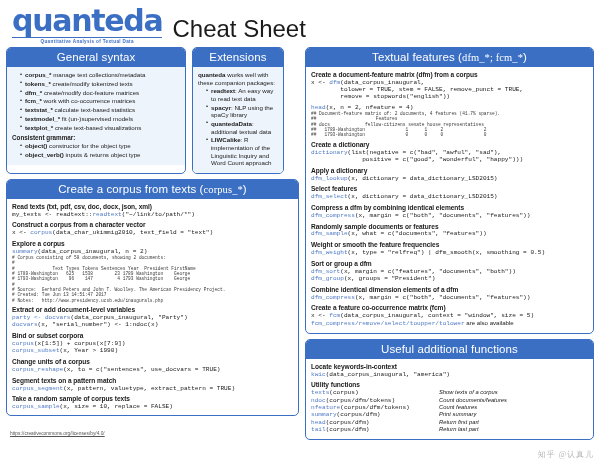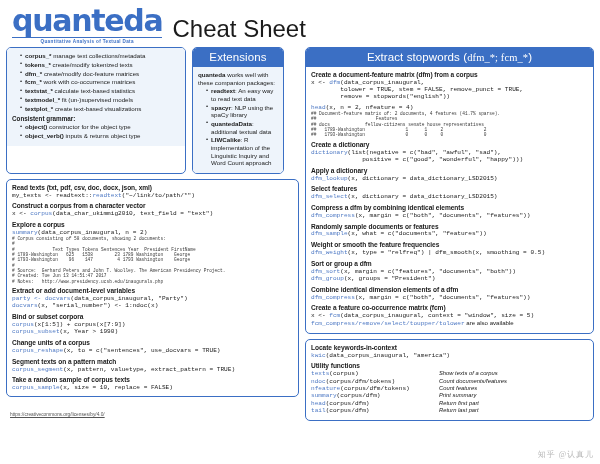--- a/index.html
+++ b/index.html
@@ -142,20 +142,21 @@
     <div class="cheat-title">Cheat Sheet</div>
   </div>
 
   <div class="cols">
 
     <div class="col-left">
 
       <div class="two-up">
 
         <div class="panel tinted box-general">
+          <div class="panel-head">General syntax</div>
           <div class="panel-body">
             <ul class="bl">
               <li><span class="b">corpus_*</span><span> manage text collections/metadata</span></li>
               <li><span class="b">tokens_*</span><span> create/modify tokenized texts</span></li>
               <li><span class="b">dfm_*</span><span> create/modify doc-feature matrices</span></li>
               <li><span class="b">fcm_*</span><span> work with co-occurrence matrices</span></li>
               <li><span class="b">textstat_*</span><span> calculate text-based statistics</span></li>
               <li><span class="b">textmodel_*</span><span> fit (un-)supervised models</span></li>
               <li><span class="b">textplot_*</span><span> create text-based visualizations</span></li>
             </ul>
@@ -176,20 +177,21 @@
               <li><span class="b">spacyr</span><span>: NLP using the spaCy library</span></li>
               <li><span class="b">quantedaData</span><span>: additional textual data</span></li>
               <li><span class="b">LIWCalike</span><span>: R implementation of the Linguistic Inquiry and Word Count approach</span></li>
             </ul>
           </div>
         </div>
       </div>
 
       
       <div class="panel" style="margin-top:5px;">
+        <div class="panel-head"><span>Create a corpus from texts (</span><span class="mono">corpus_*</span><span>)</span></div>
         <div class="panel-body">
 
           <div class="sec-title">Read texts (txt, pdf, csv, doc, docx, json, xml)</div>
           <pre class="code"><span>my_texts &lt;- readtext::</span><span class="fn">readtext</span><span>("~/link/to/path/*")</span></pre>
 
           <div class="sec-title">Construct a corpus from a character vector</div>
           <pre class="code"><span>x &lt;- </span><span class="fn">corpus</span><span>(data_char_ukimmig2010, text_field = "text")</span></pre>
 
           <div class="sec-title">Explore a corpus</div>
           <pre class="code"><span class="fn">summary</span><span>(data_corpus_inaugural, n = 2)</span></pre>
@@ -222,21 +224,21 @@
 
         </div>
       </div>
 
       <a class="footer-link" href="#">https://creativecommons.org/licenses/by/4.0/</a>
     </div>
 
     <div class="col-right">
 
       <div class="panel">
-        <div class="panel-head"><span>Extract stopwords (</span><span class="mono">dfm_*;  fcm_*</span><span>)</span></div>
+        <div class="panel-head"><span>Textual features (</span><span class="mono">dfm_*;  fcm_*</span><span>)</span></div>
         <div class="panel-body">
 
           <div class="sec-title">Create a document-feature matrix (dfm) from a corpus</div>
           <pre class="code"><span>x &lt;- </span><span class="fn">dfm</span><span>(data_corpus_inaugural,
         tolower = TRUE, stem = FALSE, remove_punct = TRUE,
         remove = stopwords("english"))</span></pre>
 
           <pre class="code" style="margin-top:3px;"><span class="fn">head</span><span>(x, n = 2, nfeature = 4)</span></pre>
           <pre class="out">## Document-feature matrix of: 2 documents, 4 features (41.7% sparse).
 ## 	                Features
@@ -271,20 +273,21 @@
           <pre class="code"><span class="fn">dfm_compress</span><span>(x, margin = c("both", "documents", "features"))</span></pre>
 
           <div class="sec-title">Create a feature co-occurrence matrix (fcm)</div>
           <pre class="code"><span>x &lt;- </span><span class="fn">fcm</span><span>(data_corpus_inaugural, context = "window", size = 5)</span></pre>
           <div style="font-size:6.1px;line-height:7.4px;"><span class="fn" style="font-family:'Liberation Mono',monospace;">fcm_compress/remove/select/toupper/tolower</span><span> are also available</span></div>
 
         </div>
       </div>
 
       <div class="panel">
+        <div class="panel-head">Useful additional functions</div>
         <div class="panel-body">
 
           <div class="sec-title">Locate keywords-in-context</div>
           <pre class="code"><span class="fn">kwic</span><span>(data_corpus_inaugural, "america")</span></pre>
 
           <div class="sec-title">Utility functions</div>
 
           <div class="util-row">
             <span class="util-call"><span class="fn">texts</span><span>(corpus)</span></span>
             <span class="util-desc">Show texts of a corpus</span>

